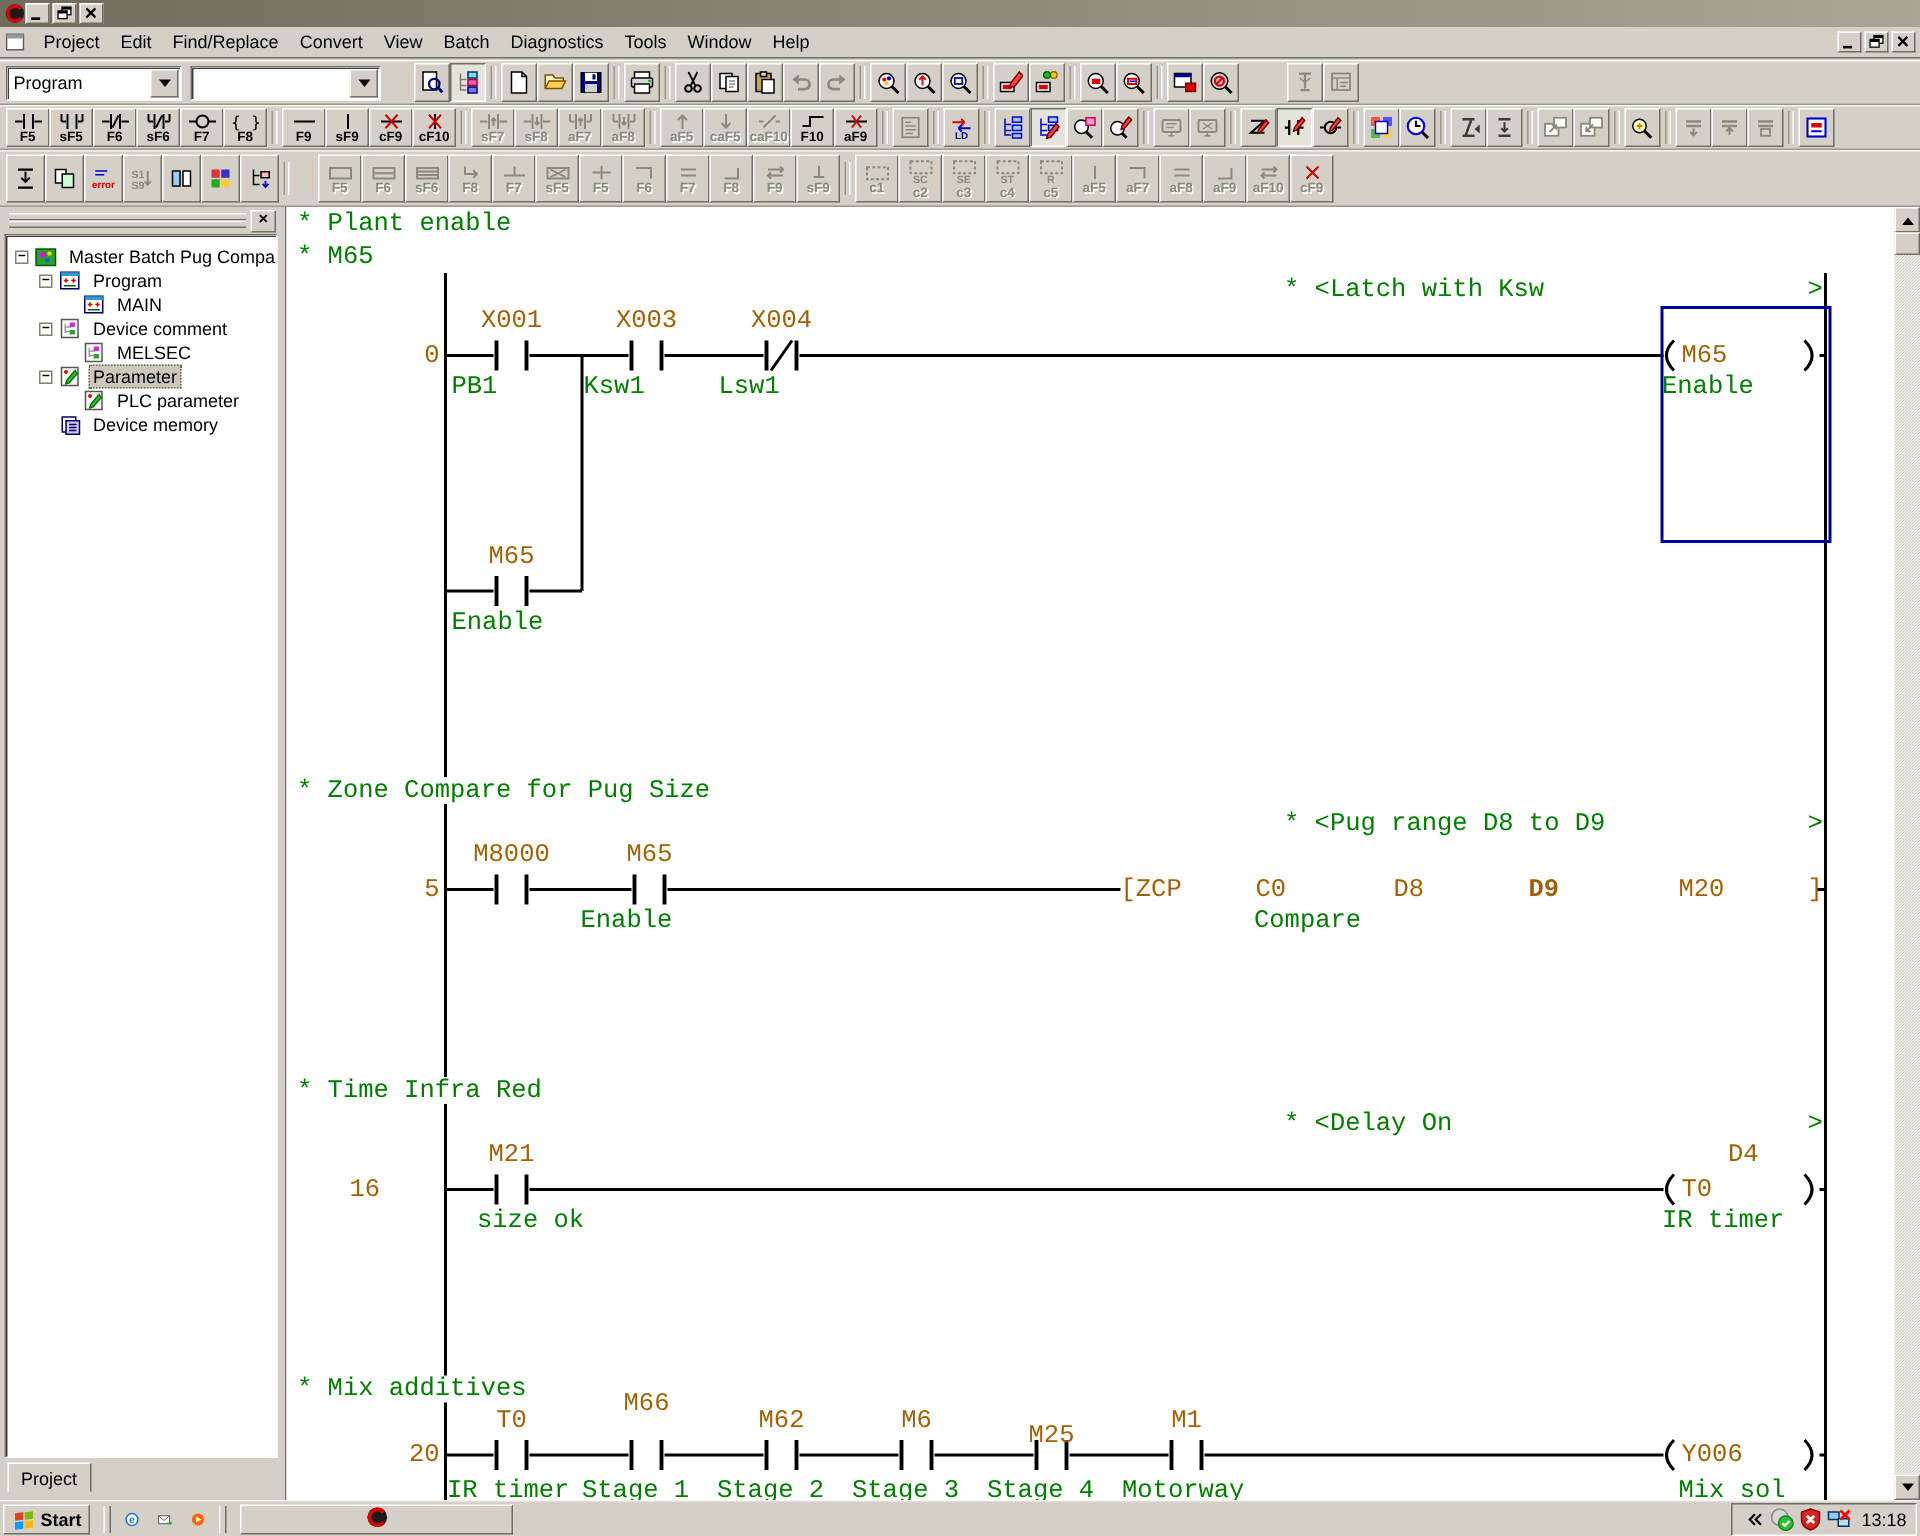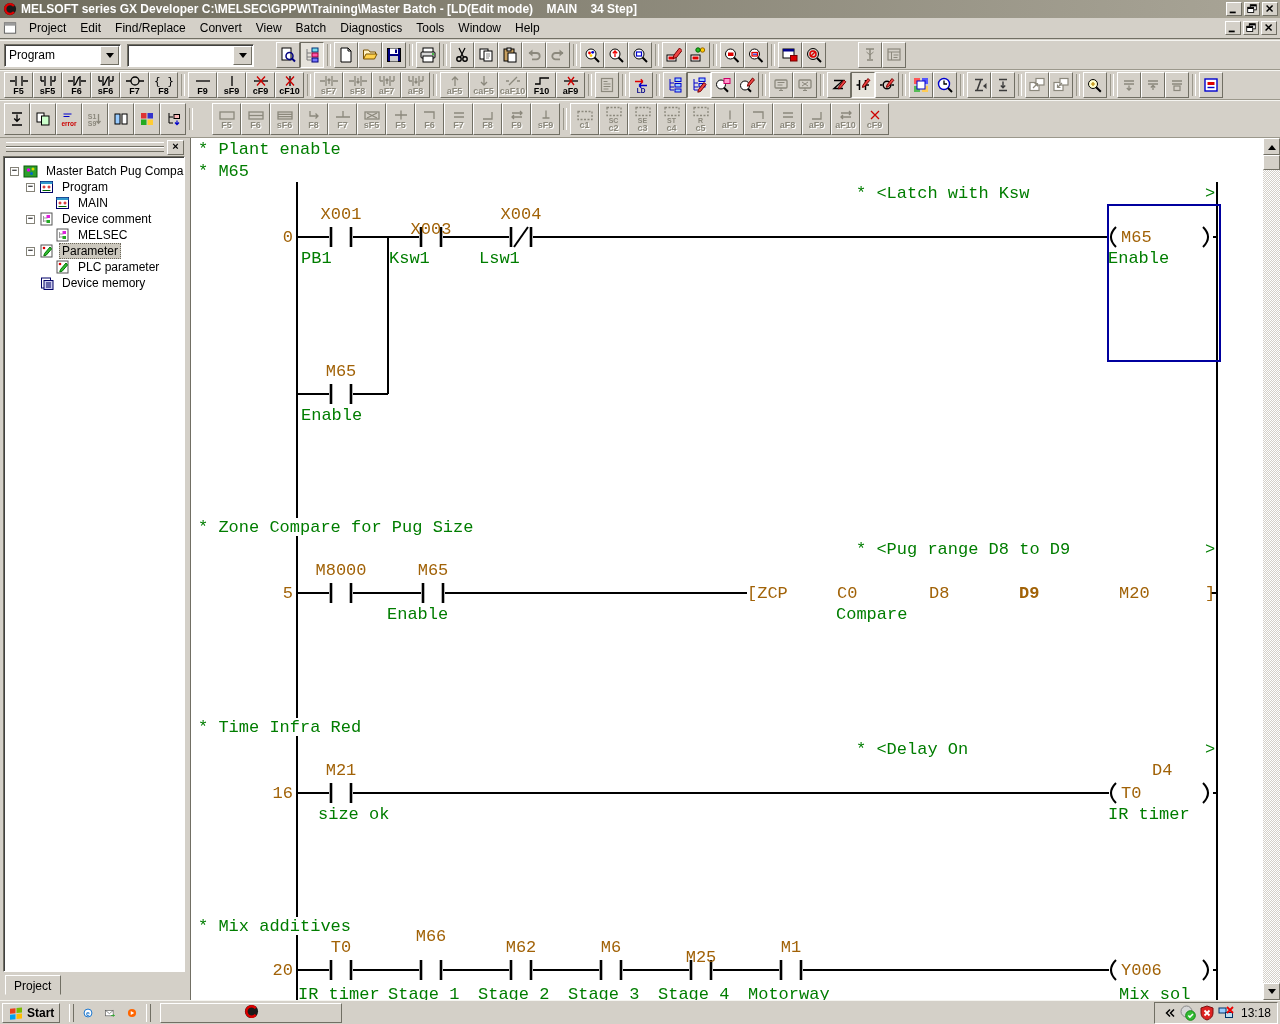--- a/index.html
+++ b/index.html
@@ -96,21 +96,20 @@
 
 <div class="screen">
 
   <div class="tbar abs">
     <span>
         <svg viewBox="0 0 16 16" width="14" height="14" fill="none">
           <circle cx="8" cy="8" r="7" fill="#1a1a1a"></circle>
           <path d="M12.5 4.5 A5.6 5.6 0 1 0 12.5 11.5" fill="none" stroke="#dd0000" stroke-width="2.6"></path>
         </svg>
       </span>
-    <span class="ttext">MELSOFT series GX Developer C:\MELSEC\GPPW\Training\Master Batch - [LD(Edit mode)    MAIN    34 Step]</span>
     <span class="winbtns" id="winbtns-main">
         <button class="wbtn r">
           <svg viewBox="0 0 14 14" width="12" height="12" fill="none">
             <rect x="2" y="10" width="7" height="2" fill="#000"></rect>
           </svg>
         </button>
         <button class="wbtn r">
           <svg viewBox="0 0 14 14" width="12" height="12" fill="none">
             <rect x="5" y="2" width="7" height="6" fill="#fff" stroke="#000"></rect>
             <rect x="5" y="2" width="7" height="2" fill="#000"></rect>
@@ -998,21 +997,21 @@
           <path d="M1012 645 Q 1022 655 1012 665" stroke="#000" stroke-width="2" fill="none"></path>
           <path d="M925 822 Q 915 832 925 842" stroke="#000" stroke-width="2" fill="none"></path>
           <path d="M1012 822 Q 1022 832 1012 842" stroke="#000" stroke-width="2" fill="none"></path>
         </svg>
         <div class="lt g" style="left: 7px; top: 3px;">* Plant enable</div>
         <div class="lt g" style="left: 7px; top: 25px;">* M65</div>
         <div class="lt g" style="left: 665px; top: 47px;">* &lt;Latch with Ksw</div>
         <div class="lt g" style="left: 1014px; top: 47px;">&gt;</div>
         <div class="lt k" style="left: 42px; width: 60px; text-align: right; top: 91px;">0</div>
         <div class="lt k" style="left: 150px; transform: translateX(-50%); top: 68px;">X001</div>
-        <div class="lt k" style="left: 240px; transform: translateX(-50%); top: 68px; margin-top: 15px;">X003</div>
+        <div class="lt k" style="left: 240px; transform: translateX(-50%); top: 68px;">X003</div>
         <div class="lt k" style="left: 330px; transform: translateX(-50%); top: 68px;">X004</div>
         <div class="lt g" style="left: 110px; top: 112px;">PB1</div>
         <div class="lt g" style="left: 198px; top: 112px;">Ksw1</div>
         <div class="lt g" style="left: 288px; top: 112px;">Lsw1</div>
         <div class="lt k" style="left: 930px; top: 91px;">M65</div>
         <div class="lt g" style="left: 917px; top: 112px;">Enable</div>
         <div class="lt k" style="left: 150px; transform: translateX(-50%); top: 225px;">M65</div>
         <div class="lt g" style="left: 110px; top: 269px;">Enable</div>
         <div class="lt g" style="left: 7px; top: 381px;">* Zone Compare for Pug Size</div>
         <div class="lt g" style="left: 665px; top: 403px;">* &lt;Pug range D8 to D9</div>
@@ -1024,21 +1023,21 @@
         <div class="lt k" style="left: 556px; top: 447px;">[ZCP</div>
         <div class="lt k" style="left: 646px; top: 447px;">C0</div>
         <div class="lt k" style="left: 738px; top: 447px;">D8</div>
         <div class="lt k" style="left: 828px; top: 447px; font-weight: bold;">D9</div>
         <div class="lt k" style="left: 928px; top: 447px;">M20</div>
         <div class="lt k" style="left: 1014px; top: 447px;">]</div>
         <div class="lt g" style="left: 645px; top: 468px;">Compare</div>
         <div class="lt g" style="left: 7px; top: 581px;">* Time Infra Red</div>
         <div class="lt g" style="left: 665px; top: 603px;">* &lt;Delay On</div>
         <div class="lt g" style="left: 1014px; top: 603px;">&gt;</div>
-        <div class="lt k" style="left: 42px; width: 60px; text-align: right; top: 647px;">16</div>
+        <div class="lt k" style="left: 42px; width: 60px; text-align: left; top: 647px;">16</div>
         <div class="lt k" style="left: 150px; transform: translateX(-50%); top: 624px;">M21</div>
         <div class="lt g" style="left: 107px; top: 668px; margin-left: 20px;">size ok</div>
         <div class="lt k" style="left: 961px; top: 624px;">D4</div>
         <div class="lt k" style="left: 930px; top: 647px;">T0</div>
         <div class="lt g" style="left: 917px; top: 668px;">IR timer</div>
         <div class="lt g" style="left: 7px; top: 780px;">* Mix additives</div>
         <div class="lt k" style="left: 42px; width: 60px; text-align: right; top: 824px;">20</div>
         <div class="lt k" style="left: 150px; transform: translateX(-50%); top: 801px;">T0</div>
         <div class="lt k" style="left: 240px; transform: translateX(-50%); top: 790px; text-align: right;">M66</div>
         <div class="lt k" style="left: 330px; transform: translateX(-50%); top: 801px;">M62</div>

